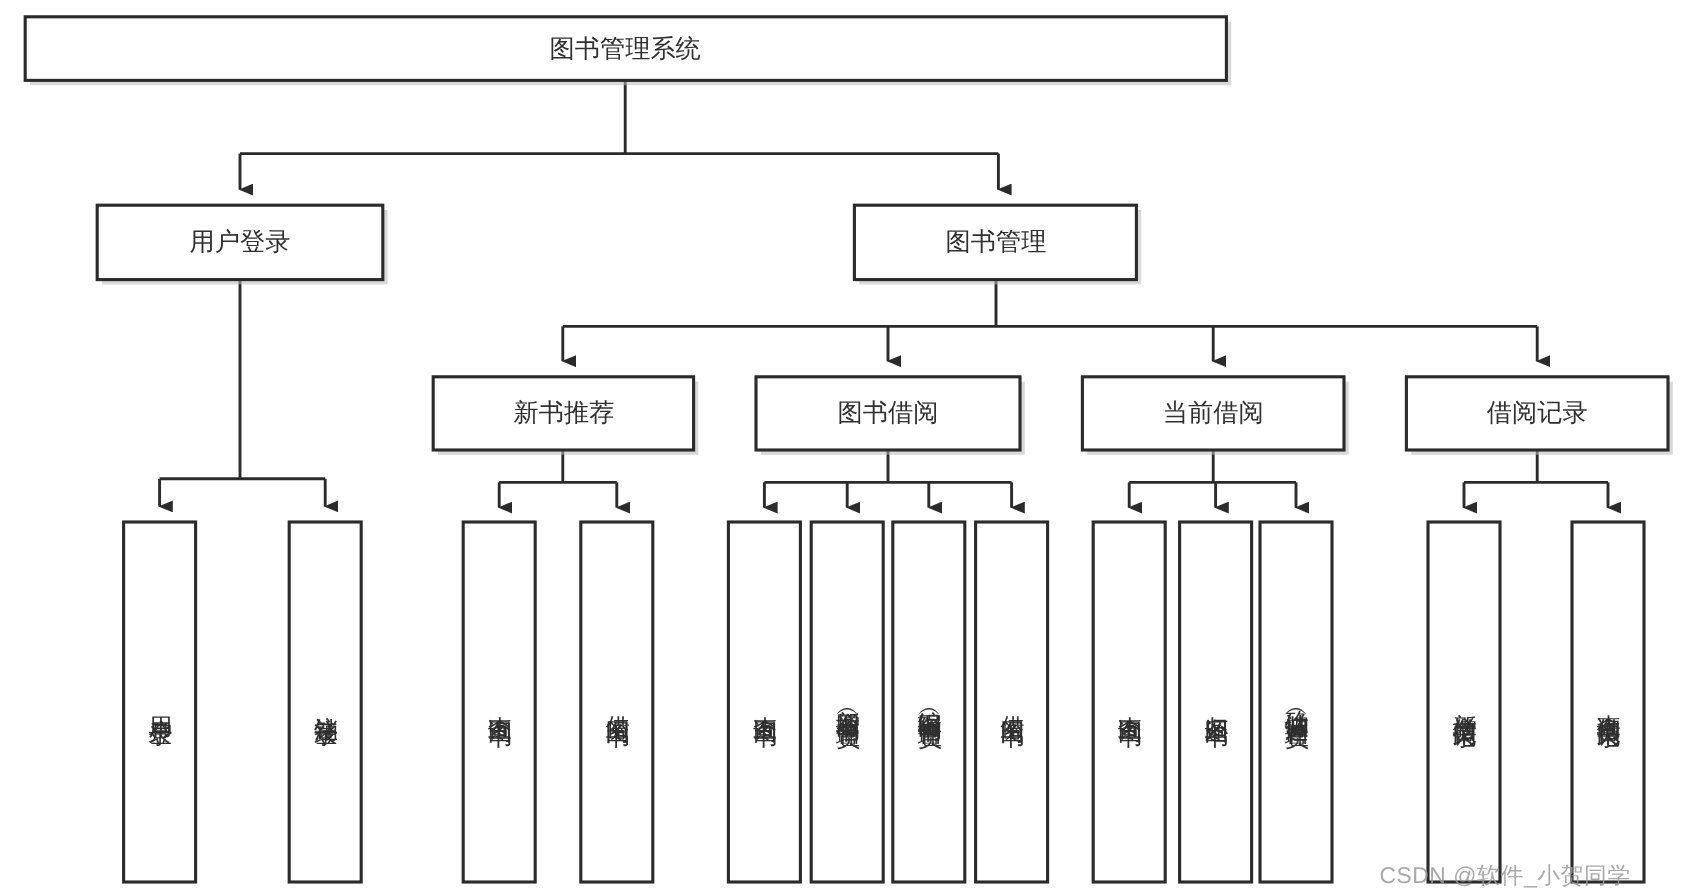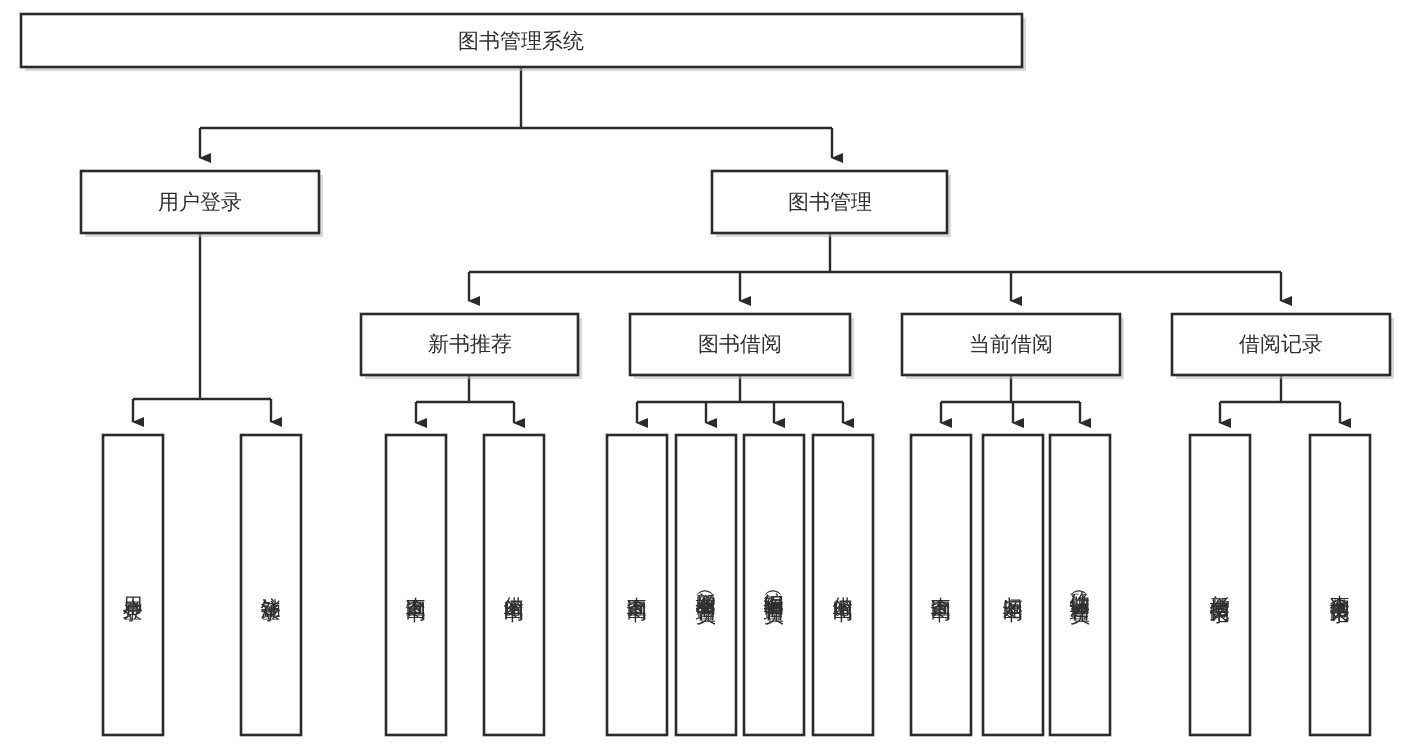--- a/index.html
+++ b/index.html
@@ -238,14 +238,15 @@
   <div class="vlabel-wrap" style="left:1050px; top:435px; width:60px; height:300px;">
     <span class="vlabel">确认归还（管理员）</span>
   </div>
   <div class="vlabel-wrap" style="left:1190px; top:435px; width:60px; height:300px;">
     <span class="vlabel">新增借阅记录</span>
   </div>
   <div class="vlabel-wrap" style="left:1310px; top:435px; width:60px; height:300px;">
     <span class="vlabel">查询借阅记录</span>
   </div>
 
+  <div class="watermark">CSDN @软件_小贺同学</div>
 
 </div>
 
 </body></html>

